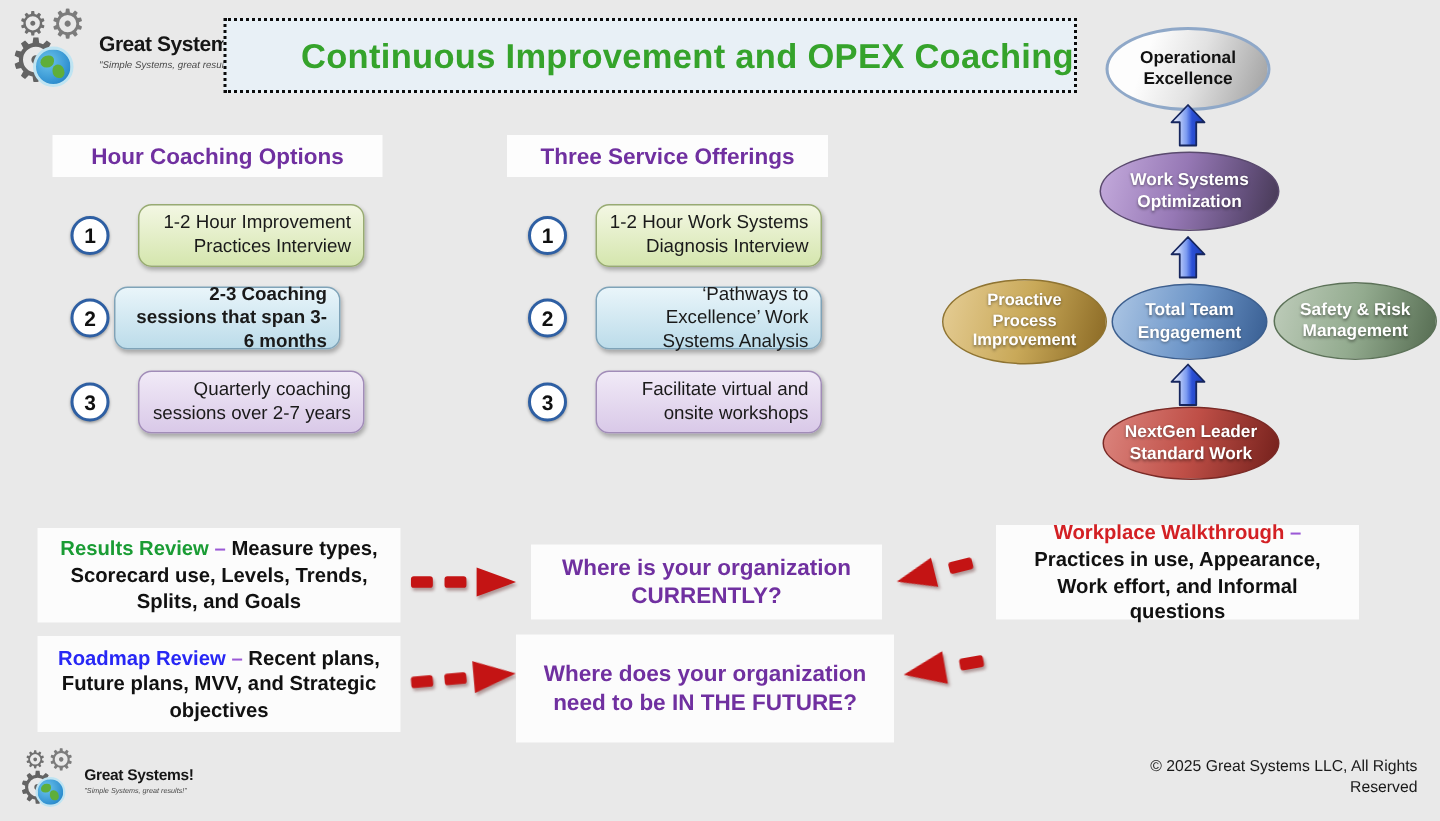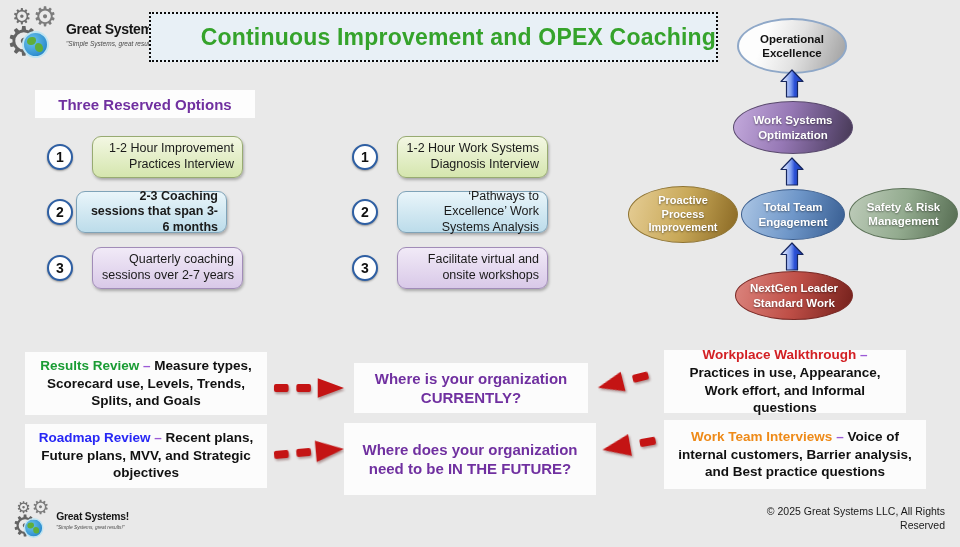--- a/index.html
+++ b/index.html
@@ -66,21 +66,21 @@
         background:linear-gradient(105deg,#d98079 5%,#bf4f47 50%,#7a241f 95%);border:1px solid #7a2a26;}
 
   .up-arrow{position:absolute;width:24px;height:29px;}
   .ua1{left:780px;top:69px;} .ua2{left:780px;top:157px;} .ua3{left:780px;top:242px;}
 
   
   .info{position:absolute;background:#fcfcfc;display:flex;align-items:center;justify-content:center;
         text-align:center;font-weight:bold;font-size:13.5px;color:#111;line-height:1.3;
         padding:6px 8px;box-sizing:border-box;}
   .results  {left:25px;top:352px;width:242px;height:63px;}
-  .roadmap  {left:25px;top:424px;width:242px;height:64px;align-items:flex-end;}
+  .roadmap  {left:25px;top:424px;width:242px;height:64px;}
   .workplace{left:664px;top:350px;width:242px;height:63px;}
   .workteam {left:664px;top:420px;width:262px;height:69px;}
   .q-card{position:absolute;background:#fcfcfc;display:flex;align-items:center;justify-content:center;
           text-align:center;font-weight:bold;font-size:15px;color:#7030a0;line-height:1.3;
           padding:4px 8px;box-sizing:border-box;}
   .q1{left:354px;top:363px;width:234px;height:50px;}
   .q2{left:344px;top:423px;width:252px;height:72px;}
 
   .kw{font-weight:bold;}
   .kw-g{color:#1a9c34;} .kw-b{color:#2727f5;} .kw-r{color:#d32024;} .kw-o{color:#ee8a18;}
@@ -124,21 +124,22 @@
     <div class="logo-text">
       <div class="brand-name">Great Systems!</div>
       <div class="brand-tag">"Simple Systems, great results!"</div>
     </div>
   </div>
 
   <div class="title-box">
     <span>Continuous Improvement and OPEX Coaching</span>
   </div>
 
-  <div class="col-head head-coaching">Three Reserved Options</div>
+  <div class="col-head head-coaching">Hour Coaching Options</div>
+  <div class="col-head head-services">Three Service Offerings</div>
 
   <div class="num-circle" style="left:47px;top:144px;">1</div>
   <div class="item-card card-green" style="left:92px;top:136px;">1-2 Hour Improvement Practices Interview</div>
   <div class="num-circle" style="left:47px;top:199px;">2</div>
   <div class="item-card card-blue" style="left:76px;top:191px;font-weight:bold;">2-3 Coaching sessions that span 3-6 months</div>
   <div class="num-circle" style="left:47px;top:255px;">3</div>
   <div class="item-card card-purple" style="left:92px;top:247px;">Quarterly coaching sessions over 2-7 years</div>
 
   <div class="num-circle" style="left:352px;top:144px;">1</div>
   <div class="item-card card-green" style="left:397px;top:136px;">1-2 Hour Work Systems Diagnosis Interview</div>
@@ -203,25 +204,20 @@
         <path d="M30 1 L2 12 L30 23 Z"></path>
         <rect x="40" y="8" width="16" height="8" rx="2"></rect>
       </g>
   </svg>
 
   <div class="info workplace">
     <div>
       <span class="kw kw-r">Workplace Walkthrough</span><span class="sep"> – </span><span>Practices in use, Appearance, Work effort, and Informal questions</span>
     </div>
   </div>
-  <div class="info workteam">
-    <div>
-      <span class="kw kw-o">Work Team Interviews</span><span class="sep"> – </span><span>Voice of internal customers, Barrier analysis, and Best practice questions</span>
-    </div>
-  </div>
 
   <div class="logo logo-footer">
     <div class="icon">
       <span class="gear g1">⚙</span>
       <span class="gear g2">⚙</span>
       <span class="gear g3">⚙</span>
       <span class="globe"></span>
     </div>
     <div class="logo-text">
       <div class="brand-name">Great Systems!</div>

